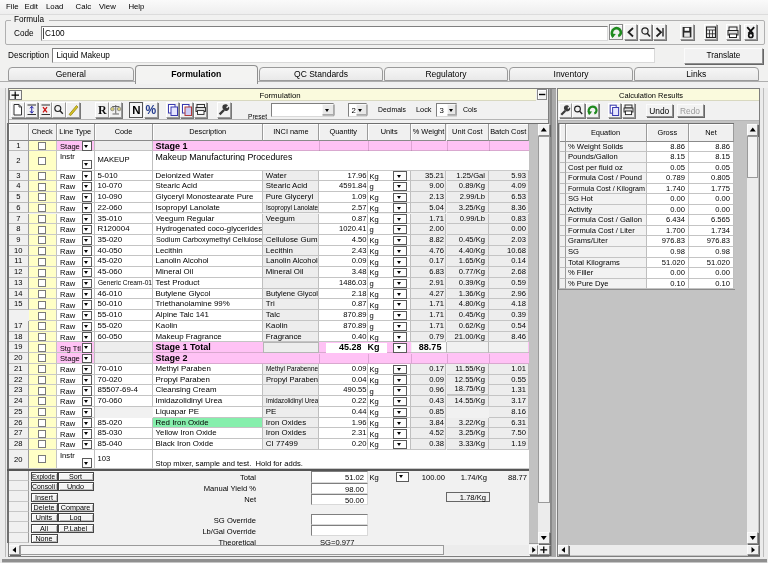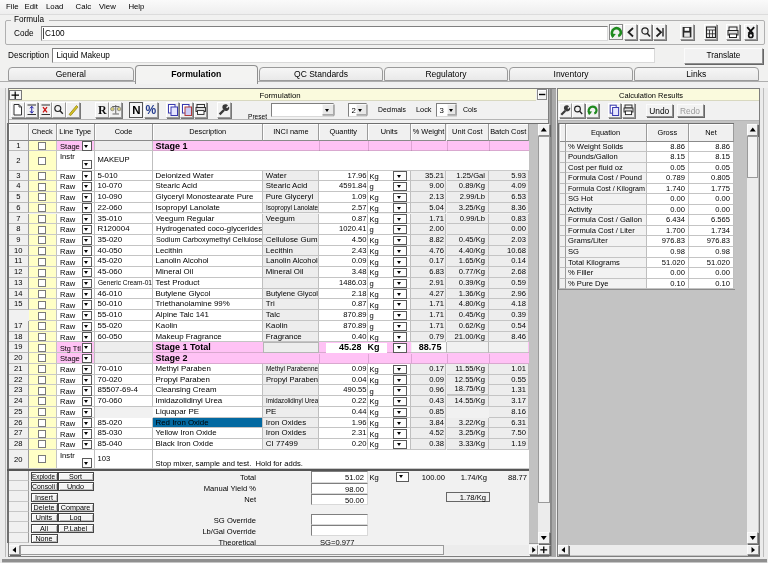--- a/index.html
+++ b/index.html
@@ -228,20 +228,21 @@
 <div style="left:446.5px;top:141.0px;width:0.8px;height:9.740000000000009px;background:rgba(120,80,115,0.25);"></div>
 <div style="left:489px;top:141.0px;width:0.8px;height:9.740000000000009px;background:rgba(120,80,115,0.25);"></div>
 <div class="cell" style="left:8.5px;top:151.24px;width:20.5px;height:19.30000000000001px;background:#f0f0f0;border-right:1px solid #9b9b9b;border-bottom:1px solid #b9b9b9;text-align:center;line-height:19.30000000000001px;">2</div>
 <div style="left:29px;top:151.24px;width:27.5px;height:19.30000000000001px;background:#ffffc6;border-right:1px solid #c3c3c3;border-bottom:1px solid #c9c9c9;"></div>
 <div style="left:37.6px;top:156.89000000000001px;width:8px;height:8px;background:#fff;border:1px solid #7a7a7a;"></div>
 <div style="left:56.5px;top:151.24px;width:38.5px;height:19.30000000000001px;background:#fff;border-right:1px solid #bfbfbf;border-bottom:1px solid #c4c4c4;"></div>
 <div style="left:60.0px;top:152.44px;width:25.5px;height:9px;font-size:7.6px;overflow:hidden;white-space:nowrap;">Instr</div>
 <div class="gdd" style="left:81.5px;top:159.94000000000003px;width:10.5px;height:9.5px;"></div>
 <div class="cell" style="left:95px;top:151.24px;width:58px;height:19.30000000000001px;line-height:18.50000000000001px;font-size:7.6px;background:#fff;border-right:1px solid #bfbfbf;border-bottom:1px solid #c4c4c4;padding-left:2.5px;">MAKEUP</div>
 <div style="left:153px;top:151.24px;width:375.5px;height:19.30000000000001px;background:#fff;border-bottom:1px solid #c9c9c9;"></div>
+<div style="left:155.5px;top:151.54000000000002px;width:372.5px;height:9.5px;font-size:8.8px;white-space:nowrap;overflow:hidden;">Makeup Manufacturing Procedures</div>
 <div class="cell" style="left:8.5px;top:170.54000000000002px;width:20.5px;height:10.740000000000009px;background:#f0f0f0;border-right:1px solid #9b9b9b;border-bottom:1px solid #b9b9b9;text-align:center;line-height:10.740000000000009px;">3</div>
 <div style="left:29px;top:170.54000000000002px;width:27.5px;height:10.740000000000009px;background:#ffffc6;border-right:1px solid #c3c3c3;border-bottom:1px solid #c9c9c9;"></div>
 <div style="left:37.6px;top:171.91000000000003px;width:8px;height:8px;background:#fff;border:1px solid #7a7a7a;"></div>
 <div style="left:56.5px;top:170.54000000000002px;width:38.5px;height:10.740000000000009px;background:#fff;border-right:1px solid #bfbfbf;border-bottom:1px solid #c4c4c4;"></div>
 <div style="left:60.0px;top:171.74px;width:25.5px;height:9px;font-size:7.6px;overflow:hidden;white-space:nowrap;">Raw</div>
 <div class="gdd" style="left:81.5px;top:171.24px;width:10.5px;height:9.5px;"></div>
 <div class="cell" style="left:95px;top:170.54000000000002px;width:58px;height:10.740000000000009px;line-height:9.940000000000008px;font-size:7.9px;background:#fff;border-right:1px solid #bfbfbf;border-bottom:1px solid #c4c4c4;padding-left:2.5px;">5-010</div>
 <div class="cell" style="left:153px;top:170.54000000000002px;width:110.30000000000001px;height:10.740000000000009px;line-height:9.940000000000008px;font-size:7.9px;background:#fff;border-right:1px solid #bfbfbf;border-bottom:1px solid #c4c4c4;padding-left:2.5px;">Deionized Water</div>
 <div class="cell" style="left:263.3px;top:170.54000000000002px;width:56.099999999999966px;height:10.740000000000009px;line-height:9.940000000000008px;font-size:7.9px;background:#ededed;border-right:1px solid #bfbfbf;border-bottom:1px solid #c4c4c4;padding-left:2.5px;">Water</div>
 <div class="cell" style="left:319.4px;top:170.54000000000002px;width:48.60000000000002px;height:10.740000000000009px;line-height:9.940000000000008px;font-size:7.6px;background:#fff;border-right:1px solid #bfbfbf;border-bottom:1px solid #c4c4c4;padding-right:0.5px;text-align:right;">17.96</div>
@@ -604,21 +605,21 @@
 <div class="cell" style="left:411.4px;top:406.8200000000002px;width:35.10000000000002px;height:10.740000000000009px;line-height:9.940000000000008px;font-size:7.6px;background:#ededed;border-right:1px solid #bfbfbf;border-bottom:1px solid #c4c4c4;padding-right:1.5px;text-align:right;">0.85</div>
 <div class="cell" style="left:446.5px;top:384px;width:42.5px;height:10.740000000000009px;line-height:9.940000000000008px;font-size:7.6px;background:#ededed;border-right:1px solid #bfbfbf;border-bottom:1px solid #c4c4c4;padding-right:3px;text-align:right;">18.75/Kg</div>
 <div class="cell" style="left:489px;top:406.8200000000002px;width:39.5px;height:10.740000000000009px;line-height:9.940000000000008px;font-size:7.6px;background:#ededed;border-right:1px solid #bfbfbf;border-bottom:1px solid #c4c4c4;padding-right:1.5px;text-align:right;">8.16</div>
 <div class="cell" style="left:8.5px;top:417.56000000000023px;width:20.5px;height:10.740000000000009px;background:#f0f0f0;border-right:1px solid #9b9b9b;border-bottom:1px solid #b9b9b9;text-align:center;line-height:10.740000000000009px;">26</div>
 <div style="left:29px;top:417.56000000000023px;width:27.5px;height:10.740000000000009px;background:#ffffc6;border-right:1px solid #c3c3c3;border-bottom:1px solid #c9c9c9;"></div>
 <div style="left:37.6px;top:418.93000000000023px;width:8px;height:8px;background:#fff;border:1px solid #7a7a7a;"></div>
 <div style="left:56.5px;top:417.56000000000023px;width:38.5px;height:10.740000000000009px;background:#fff;border-right:1px solid #bfbfbf;border-bottom:1px solid #c4c4c4;"></div>
 <div style="left:60.0px;top:418.7600000000002px;width:25.5px;height:9px;font-size:7.6px;overflow:hidden;white-space:nowrap;">Raw</div>
 <div class="gdd" style="left:81.5px;top:418.2600000000002px;width:10.5px;height:9.5px;"></div>
 <div class="cell" style="left:95px;top:417.56000000000023px;width:58px;height:10.740000000000009px;line-height:9.940000000000008px;font-size:7.9px;background:#fff;border-right:1px solid #bfbfbf;border-bottom:1px solid #c4c4c4;padding-left:2.5px;">85-020</div>
-<div class="cell" style="left:153px;top:417.56000000000023px;width:110.30000000000001px;height:10.740000000000009px;line-height:9.940000000000008px;font-size:7.9px;background:#0369a1;border-right:1px solid #bfbfbf;border-bottom:1px solid #c4c4c4;padding-left:2.5px;">Red Iron Oxide</div>
+<div class="cell" style="left:153px;top:417.56000000000023px;width:110.30000000000001px;height:10.740000000000009px;line-height:9.940000000000008px;font-size:7.9px;background:#86efac;border-right:1px solid #bfbfbf;border-bottom:1px solid #c4c4c4;padding-left:2.5px;">Red Iron Oxide</div>
 <div class="cell" style="left:263.3px;top:417.56000000000023px;width:56.099999999999966px;height:10.740000000000009px;line-height:9.940000000000008px;font-size:7.9px;background:#ededed;border-right:1px solid #bfbfbf;border-bottom:1px solid #c4c4c4;padding-left:2.5px;">Iron Oxides</div>
 <div class="cell" style="left:319.4px;top:417.56000000000023px;width:48.60000000000002px;height:10.740000000000009px;line-height:9.940000000000008px;font-size:7.6px;background:#fff;border-right:1px solid #bfbfbf;border-bottom:1px solid #c4c4c4;padding-right:0.5px;text-align:right;">1.96</div>
 <div style="left:368px;top:417.56000000000023px;width:43.39999999999998px;height:10.740000000000009px;background:#fff;border-right:1px solid #bfbfbf;border-bottom:1px solid #c4c4c4;"></div>
 <div style="left:369.5px;top:418.7600000000002px;width:20px;height:9px;font-size:7.6px;">Kg</div>
 <div class="gdd" style="left:392.5px;top:418.2600000000002px;width:14px;height:9.5px;"></div>
 <div class="cell" style="left:411.4px;top:417.56000000000023px;width:35.10000000000002px;height:10.740000000000009px;line-height:9.940000000000008px;font-size:7.6px;background:#ededed;border-right:1px solid #bfbfbf;border-bottom:1px solid #c4c4c4;padding-right:1.5px;text-align:right;">3.84</div>
 <div class="cell" style="left:446.5px;top:417.56000000000023px;width:42.5px;height:10.740000000000009px;line-height:9.940000000000008px;font-size:7.6px;background:#ededed;border-right:1px solid #bfbfbf;border-bottom:1px solid #c4c4c4;padding-right:3px;text-align:right;">3.22/Kg</div>
 <div class="cell" style="left:489px;top:417.56000000000023px;width:39.5px;height:10.740000000000009px;line-height:9.940000000000008px;font-size:7.6px;background:#ededed;border-right:1px solid #bfbfbf;border-bottom:1px solid #c4c4c4;padding-right:1.5px;text-align:right;">6.31</div>
 <div class="cell" style="left:8.5px;top:428.30000000000024px;width:20.5px;height:10.740000000000009px;background:#f0f0f0;border-right:1px solid #9b9b9b;border-bottom:1px solid #b9b9b9;text-align:center;line-height:10.740000000000009px;">27</div>
 <div style="left:29px;top:428.30000000000024px;width:27.5px;height:10.740000000000009px;background:#ffffc6;border-right:1px solid #c3c3c3;border-bottom:1px solid #c9c9c9;"></div>

